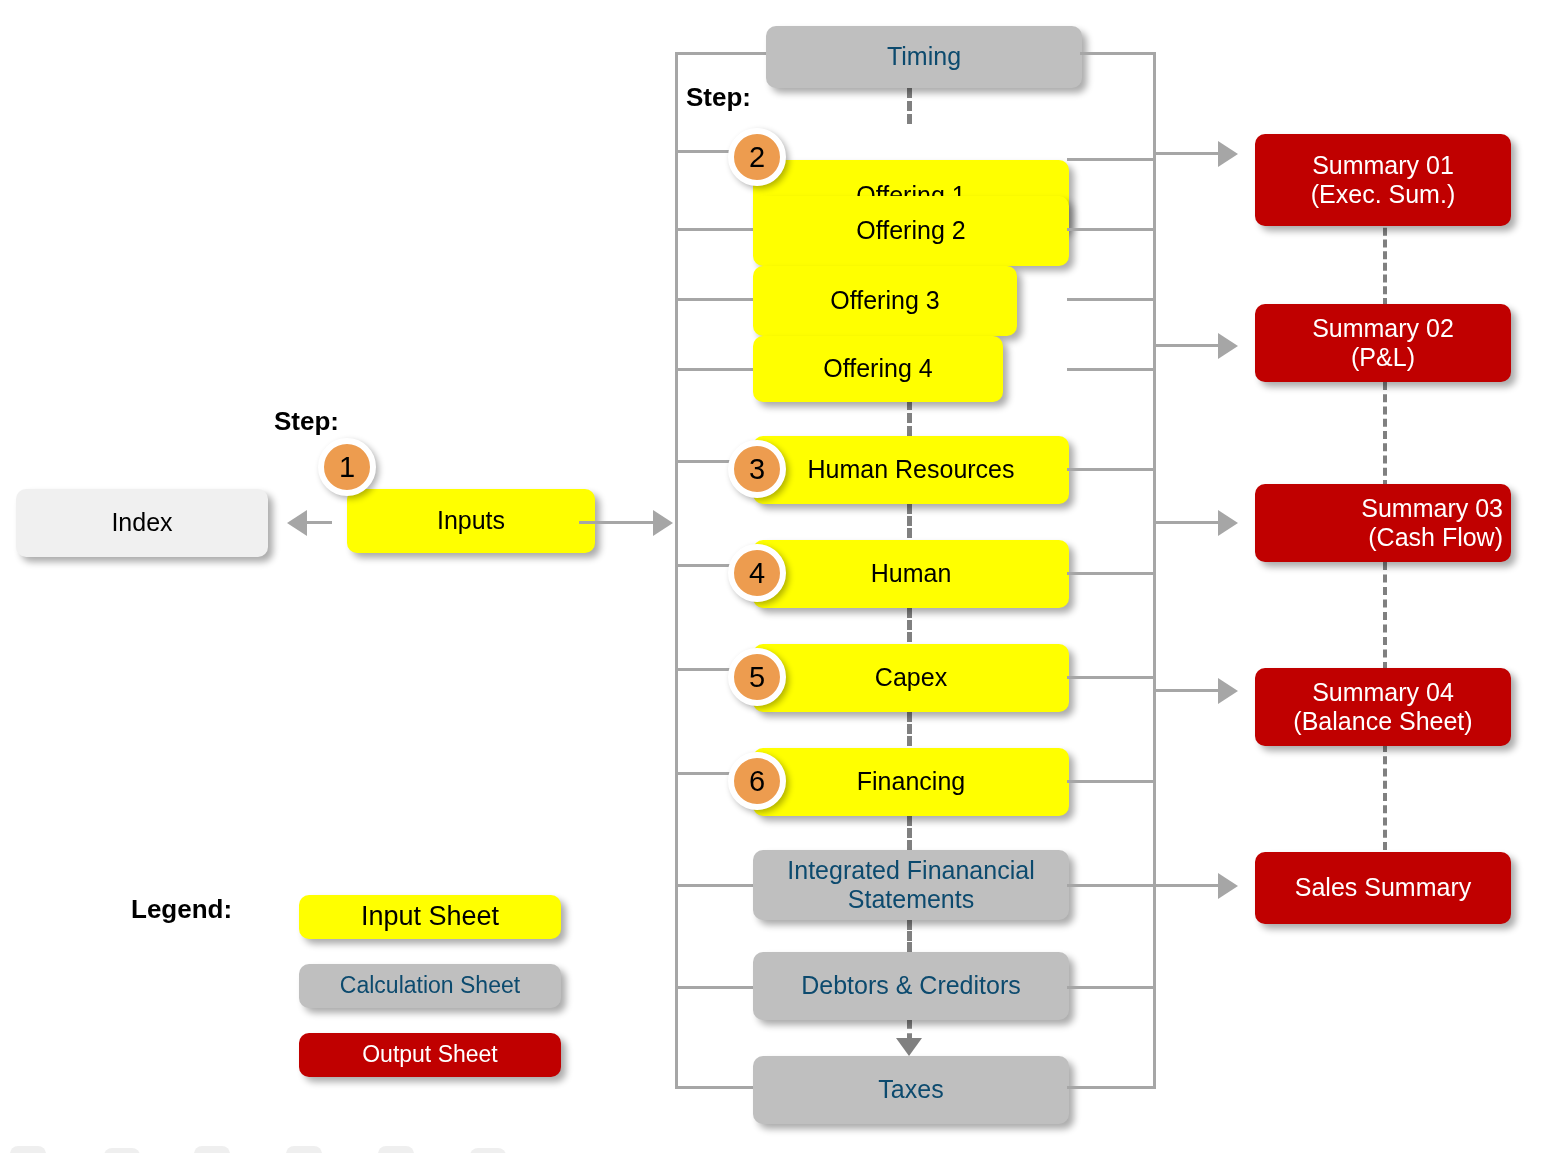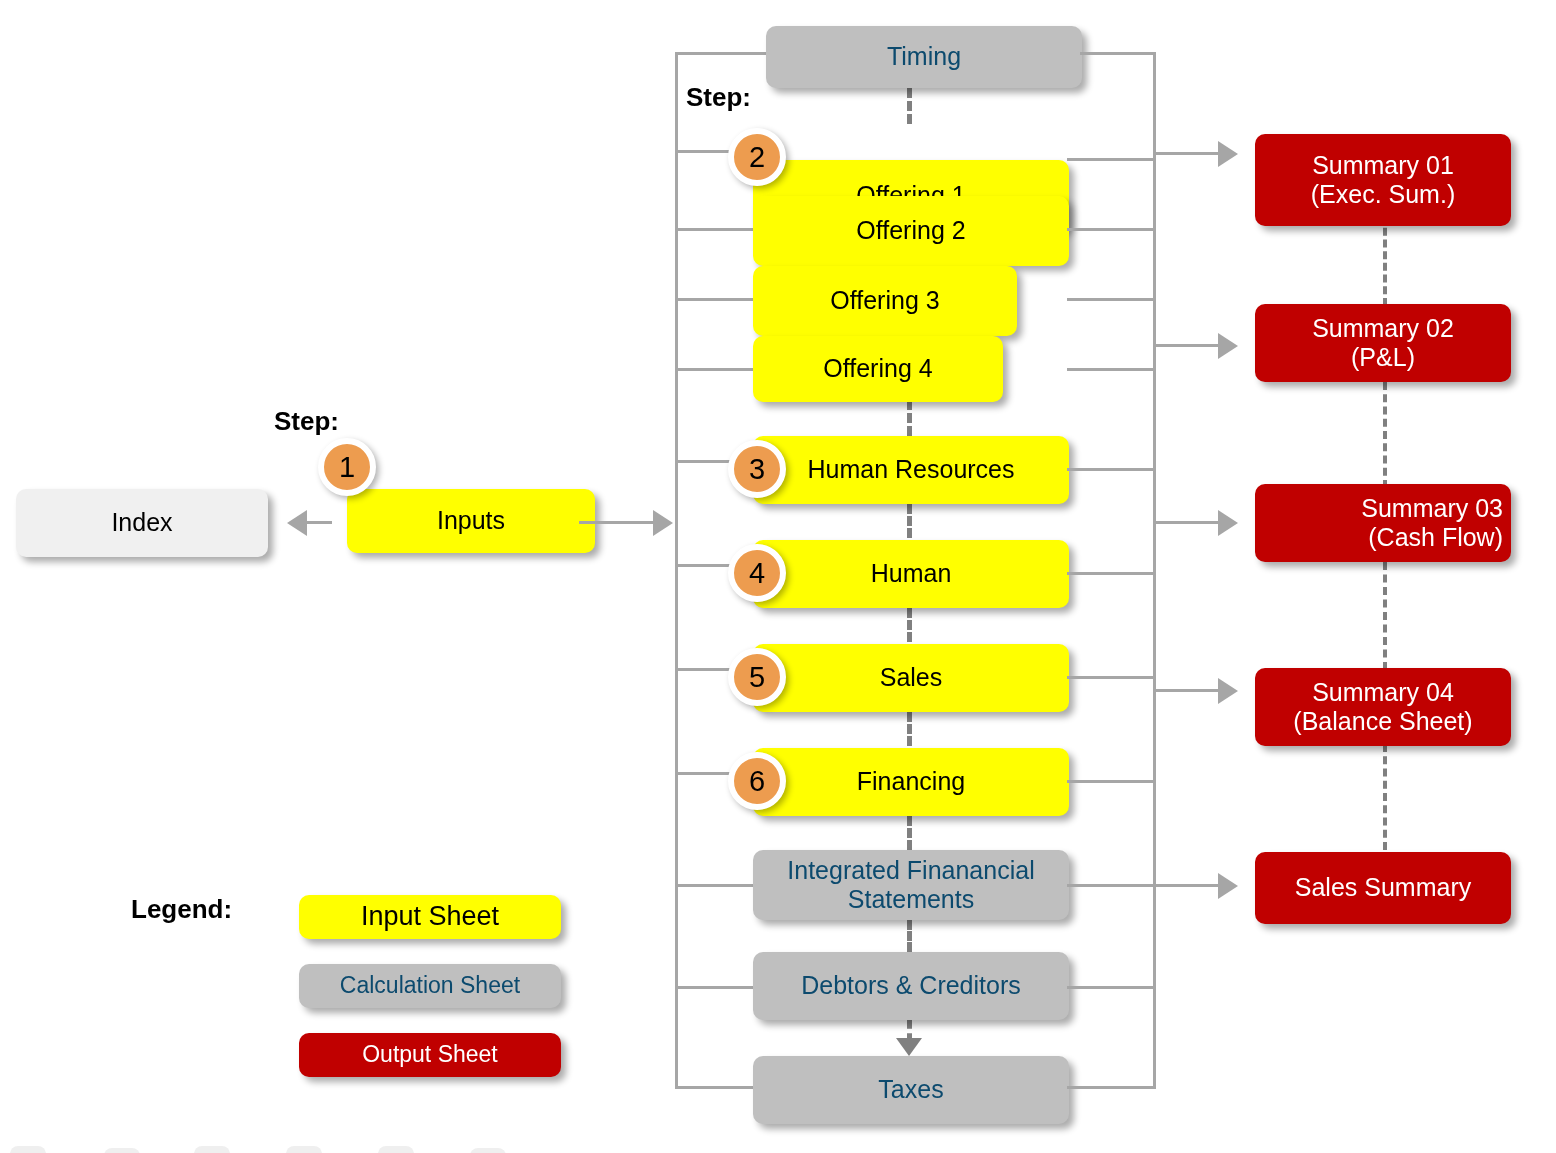--- a/index.html
+++ b/index.html
@@ -138,21 +138,21 @@
   <div class="vdash" style="left:907px;top:1020px;height:22px;"></div>
   <div class="arrow-d" style="left:896px;top:1038px;"></div>
 
   <div class="box gray" style="left:766px;top:26px;width:316px;height:62px;">Timing</div>
   <div class="box yellow" style="left:753px;top:124px;width:316px;height:72px;margin-top:36px;">Offering 1</div>
   <div class="box yellow" style="left:753px;top:196px;width:316px;height:70px;">Offering 2</div>
   <div class="box yellow" style="left:753px;top:266px;width:264px;height:70px;">Offering 3</div>
   <div class="box yellow" style="left:753px;top:336px;width:250px;height:66px;">Offering 4</div>
   <div class="box yellow" style="left:753px;top:436px;width:316px;height:68px;">Human Resources</div>
   <div class="box yellow" style="left:753px;top:540px;width:316px;height:68px;">Human</div>
-  <div class="box yellow" style="left:753px;top:644px;width:316px;height:68px;">Sales</div>
+  <div class="box yellow" style="left:753px;top:644px;width:316px;height:68px;">Capex</div>
   <div class="box yellow" style="left:753px;top:748px;width:316px;height:68px;">Financing</div>
   <div class="box gray" style="left:753px;top:850px;width:316px;height:70px;">Integrated Finanancial Statements</div>
   <div class="box gray" style="left:753px;top:952px;width:316px;height:68px;">Debtors &amp; Creditors</div>
   <div class="box gray" style="left:753px;top:1056px;width:316px;height:68px;">Taxes</div>
 
   <div class="badge" style="left:728px;top:128px;">2</div>
   <div class="badge" style="left:728px;top:440px;">3</div>
   <div class="badge" style="left:728px;top:544px;">4</div>
   <div class="badge" style="left:728px;top:648px;">5</div>
   <div class="badge" style="left:728px;top:752px;">6</div>

